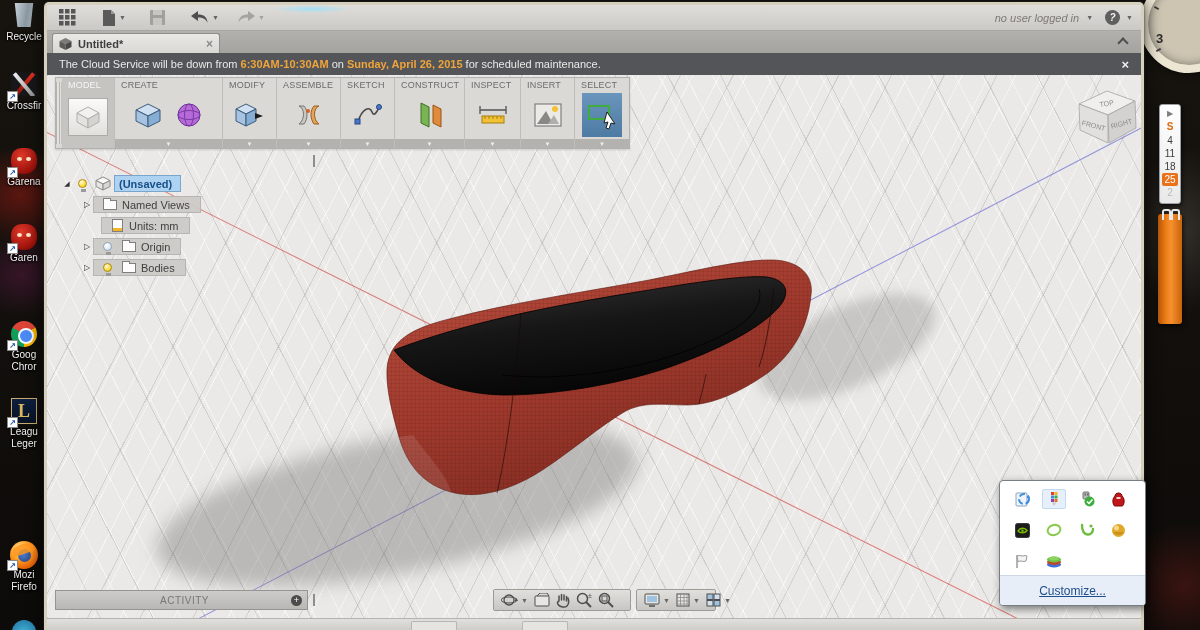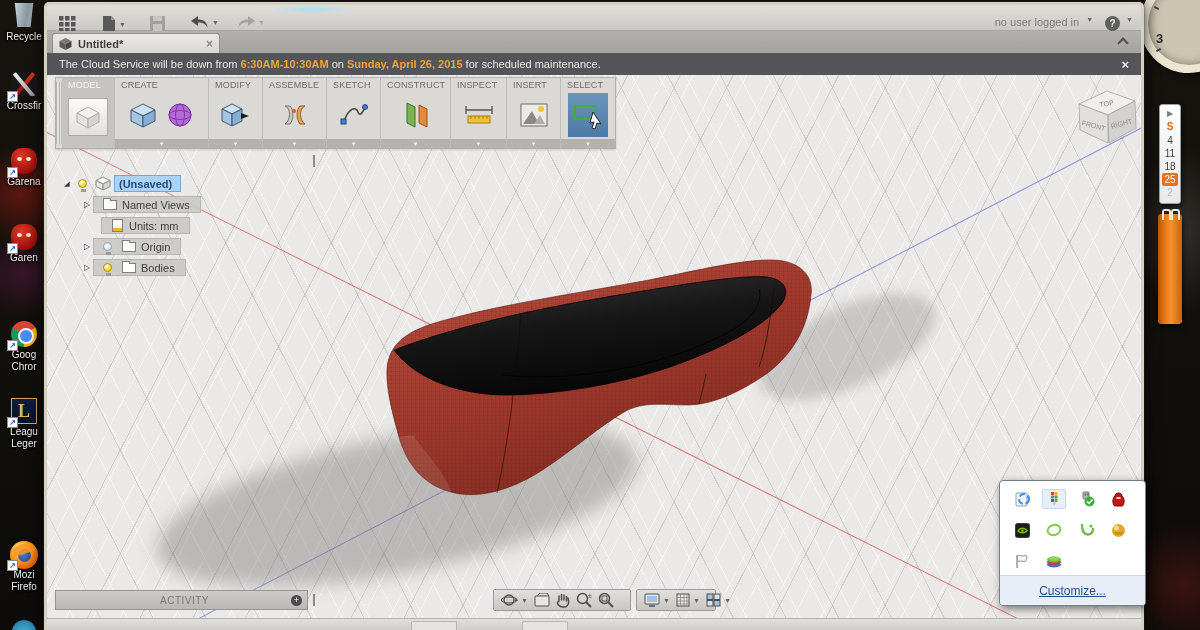--- a/index.html
+++ b/index.html
@@ -55,21 +55,21 @@
   .hooks::before{ left:1px; } .hooks::after{ right:1px; }
   .orangebar { position:absolute; left:1158px; top:214px; width:24px; height:110px; z-index:1; border-radius:3px;
     background:linear-gradient(90deg,#b85708,#ef8018 35%,#f59030 55%,#c96309); box-shadow:1px 2px 5px rgba(0,0,0,.7); }
 
   
   .win { position:absolute; left:44px; top:2px; width:1100px; height:628px; z-index:5;
     border:3px solid rgba(214,208,190,.95); border-bottom:none; border-radius:5px 5px 0 0;
     box-shadow:0 0 2px #333, 0 0 16px rgba(0,0,0,.75); background:#d4d2cf; display:flex; flex-direction:column; }
   .glow { position:absolute; left:225px; top:0; width:80px; height:8px; background:radial-gradient(closest-side, rgba(150,225,255,.8), transparent); z-index:6; pointer-events:none; }
 
-  .topbar { height:26px; background:linear-gradient(#e0deda,#cbc9c6); border-bottom:1px solid #a9a7a4; display:flex; align-items:flex-start; padding:11px 8px; flex:0 0 auto; }
+  .topbar { height:26px; background:linear-gradient(#e0deda,#cbc9c6); border-bottom:1px solid #a9a7a4; display:flex; align-items:center; padding:11px 8px; flex:0 0 auto;font-style:italic; }
   .tbtn { display:flex; align-items:center; margin-right:14px; color:#555; }
   .tbtn svg { display:block; }
   .ddv { font-size:7px; color:#666; margin-left:3px; }
   .ddv.dim { color:#a5a3a0; }
   .topbar .spacer { flex:1; }
   .userstat { color:#7c7a77; font-size:11px; margin-right:4px; }
   .helpc { width:15px; height:15px; border-radius:50%; background:#5f5f5f; color:#f2f2f2; font-size:10px; font-weight:bold; text-align:center; line-height:15px; margin:0 3px 0 12px; }
 
   .tabbar { height:22px; background:linear-gradient(#b3b1ae,#a5a3a0); display:flex; align-items:flex-end; padding-left:5px; flex:0 0 auto; }
   .tab { width:168px; height:20px; background:linear-gradient(#ebe9e6,#d9d7d4); border:1px solid #8f8d8a; border-bottom:none; border-radius:3px 3px 0 0; display:flex; align-items:center; padding:0 6px; }
@@ -358,21 +358,21 @@
           <div class="ricons">
               <div class="modelbox">
             <svg width="26" height="24" viewBox="0 0 26 24">
                   <polygon points="13,2 24,8 13,14 2,8" fill="#f2f1ef" stroke="#b0aeab"></polygon>
                   <polygon points="2,8 13,14 13,23 2,17" fill="#e4e2df" stroke="#b0aeab"></polygon>
                   <polygon points="24,8 13,14 13,23 24,17" fill="#d6d4d1" stroke="#b0aeab"></polygon>
                 </svg>
           </div>
             </div>
         </div>
-        <div class="rpanel" style="width:94px;">
+        <div class="rpanel" style="width:108px;">
           <div class="rlabel">CREATE</div>
           <div class="ricons">
             <svg width="28" height="28" viewBox="0 0 28 28">
               <polygon points="14,3 26,9 14,15 2,9" fill="#cfe0f2" stroke="#3c5a78"></polygon>
                 <polygon points="2,9 14,15 14,26 2,20" fill="#a6c4e2" stroke="#3c5a78"></polygon>
                 <polygon points="26,9 14,15 14,26 26,20" fill="#86aed4" stroke="#3c5a78"></polygon>
             </svg>
             <svg width="28" height="28" viewBox="0 0 28 28">
               <circle cx="14" cy="14" r="11" fill="#b56ad8" stroke="#6a2d96"></circle>
               <ellipse cx="14" cy="14" rx="11" ry="4.5" fill="none" stroke="#7a3aa6"></ellipse>

